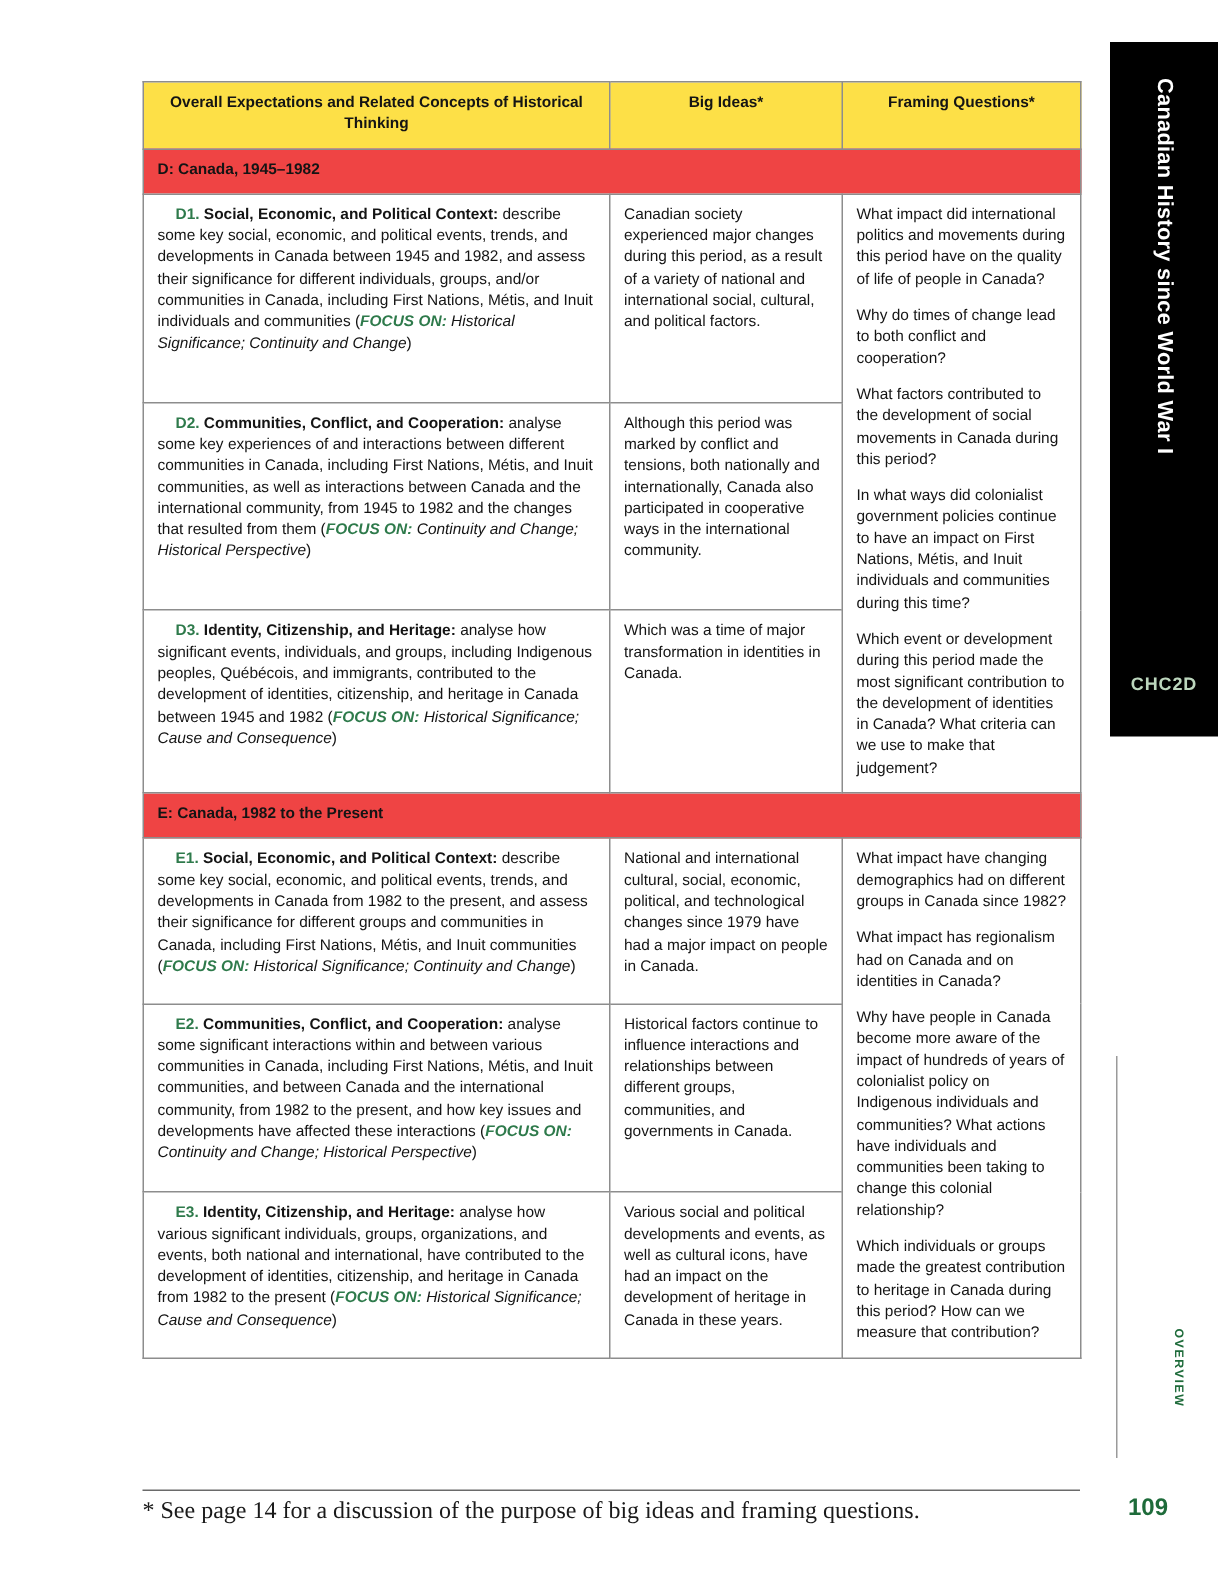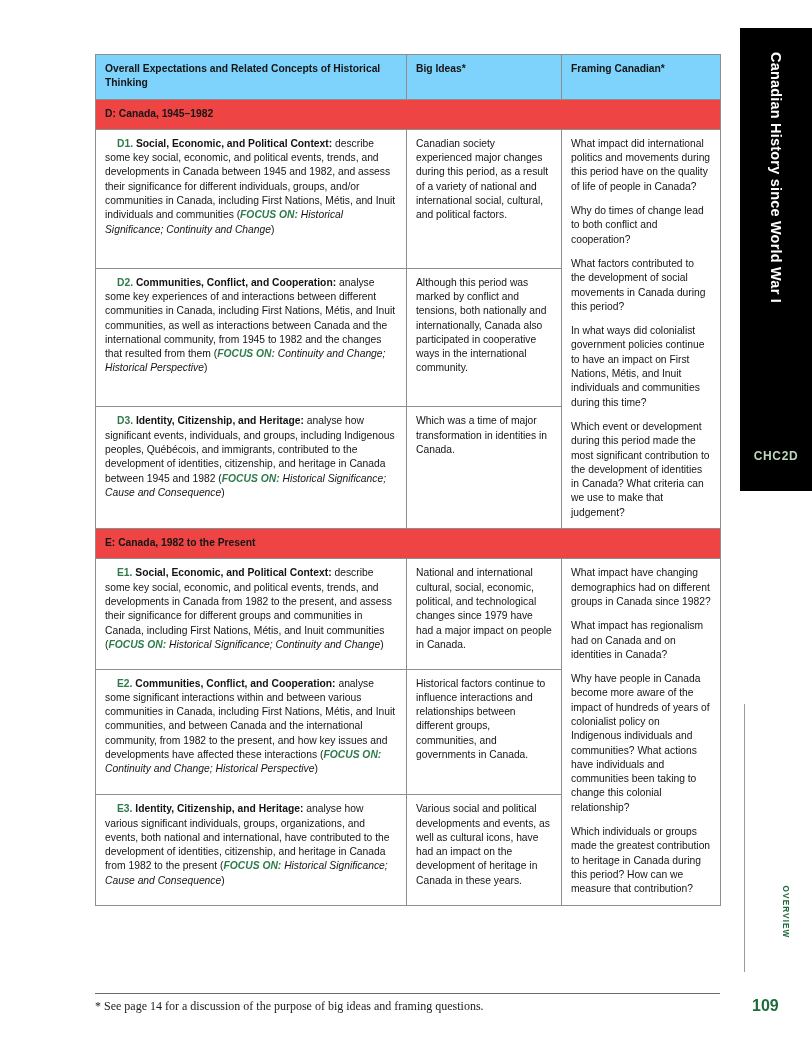--- a/index.html
+++ b/index.html
@@ -103,26 +103,27 @@
   #overview-table td {
     vertical-align: top;
     border: 1px solid #8d8d8d;
     padding: 7px 9px 8px 9px;
     font-size: 10.3px;
     line-height: 14.3px;
     color: #141414;
   }
 
   thead td.head-cell {
-    background: #7dd3fc;
+    background: #fde047;
     font-weight: bold;
     font-size: 10.5px;
     line-height: 14.5px;
     padding: 9px 9px 10px 9px;
     border-bottom: none;
+    text-align: center;
   }
 
   tr.section-band td {
     background: #ef4444;
     font-weight: bold;
     font-size: 10.6px;
     padding: 6px 9px 7px 9px;
     border-top: 3px solid #000000;
     border-bottom: 1px solid #8d8d8d;
   }
@@ -159,21 +160,21 @@
     width: 625px;
     height: 1px;
     background: #6a6a6a;
   }
   #footnote {
     position: absolute;
     left: 95px;
     top: 999px;
     width: 625px;
     font-family: "Liberation Serif", serif;
-    font-size: 12px;
+    font-size: 16px;
     color: #1a1a1a;
   }
 </style>
 </head>
 <body>
 
 <div id="side-tab">
   <div class="tab-title">Canadian History since World War I</div>
   <div class="tab-code">CHC2D</div>
 </div>
@@ -185,21 +186,21 @@
 <table id="overview-table">
   <colgroup>
     <col class="c1">
       <col class="c2">
       <col class="c3">
   </colgroup>
   <thead>
     <tr>
       <td class="head-cell">Overall Expectations and Related Concepts of Historical Thinking</td>
       <td class="head-cell">Big Ideas*</td>
-      <td class="head-cell">Framing Canadian*</td>
+      <td class="head-cell">Framing Questions*</td>
     </tr>
   </thead>
   <tbody id="table-body">
       <tr class="section-band">
         <td colspan="3">D: Canada, 1945–1982</td>
       </tr>
       <tr>
         <td class="expectation"><span class="code">D1.</span><span class="strand"> Social, Economic, and Political Context:</span><span> describe some key social, economic, and political events, trends, and developments in Canada between 1945 and 1982, and assess their significance for different individuals, groups, and/or communities in Canada, including First Nations, Métis, and Inuit individuals and communities (</span><span class="focus-label">FOCUS ON:</span><span class="focus-items"> Historical Significance; Continuity and Change</span><span>)</span></td>
         <td class="bigidea">Canadian society experienced major changes during this period, as a result of a variety of national and international social, cultural, and political factors.</td>
         <td class="framing" rowspan="3">

